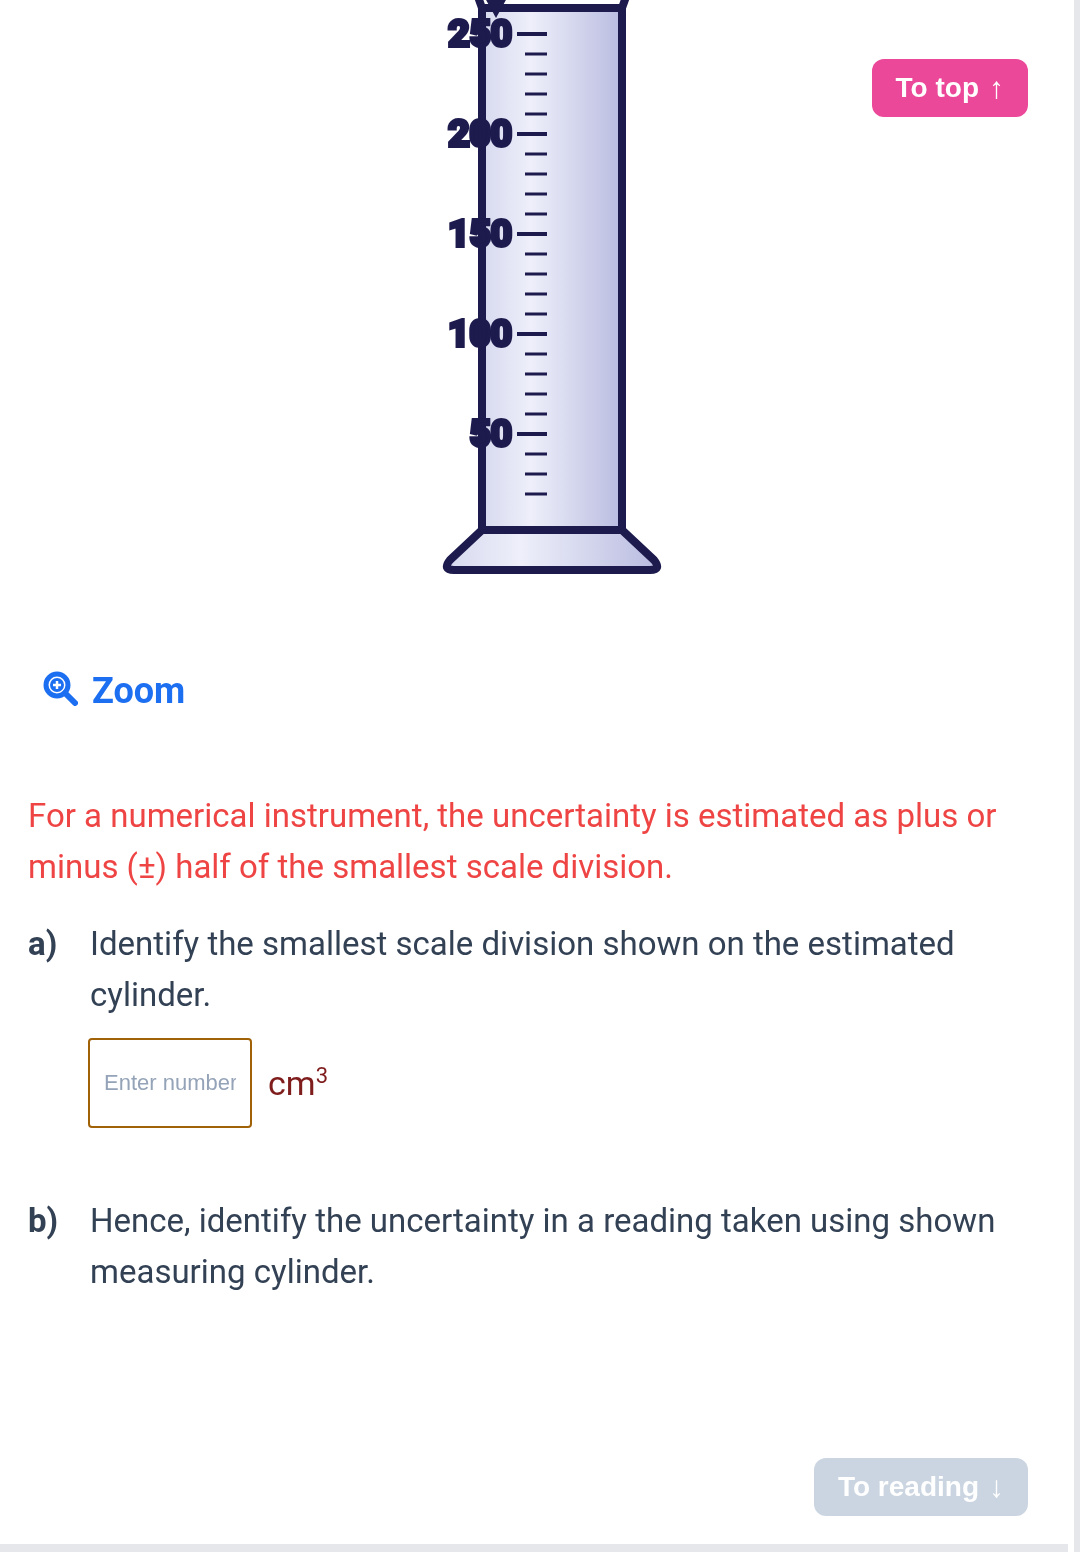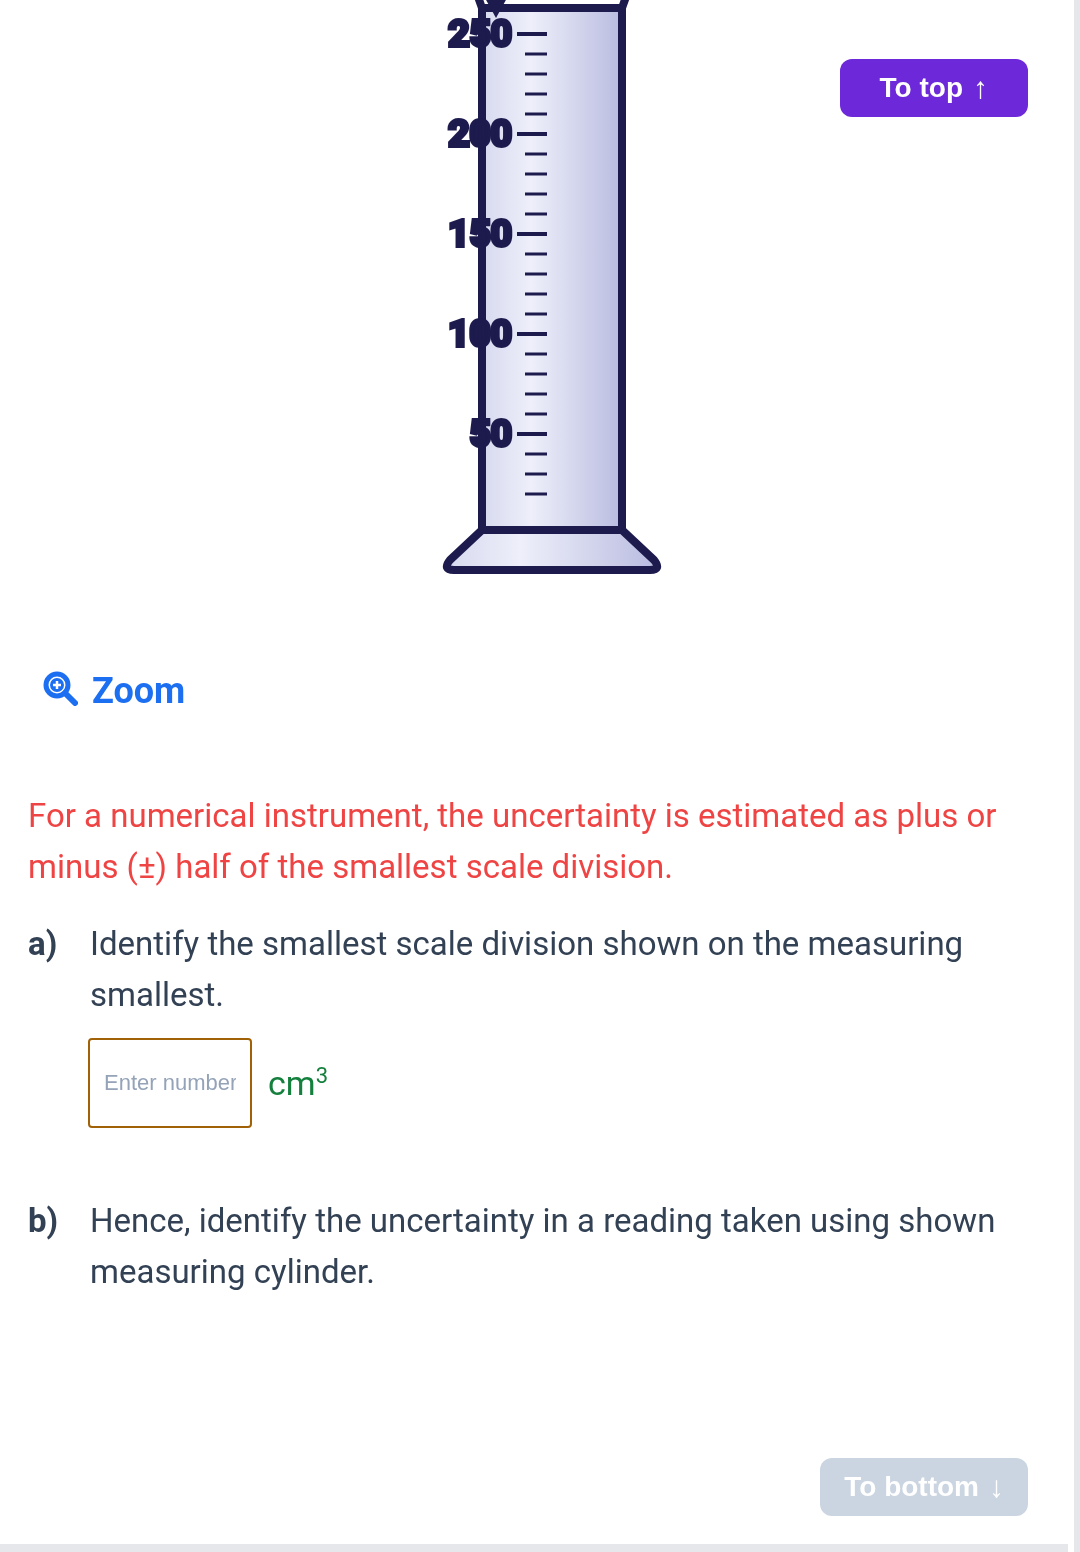--- a/index.html
+++ b/index.html
@@ -17,24 +17,24 @@
     width: 100%;
     height: 100%;
     padding: 0 28px;
     border-right: 6px solid #e5e7eb;
   }
   
   .to-top-btn {
     position: absolute;
     top: 59px;
     right: 46px;
-    background: #6d28d9;
+    background: #ec4899;
     color: #ffffff;
     border-radius: 12px;
-    padding: 12px 40px;
+    padding: 12px 24px;
     font-size: 28px;
     font-weight: 600;
     display: inline-flex;
     align-items: center;
     gap: 10px;
     border: none;
     cursor: pointer;
   }
   .to-top-btn .arrow { font-size: 30px; font-weight: 700; }
   
@@ -112,21 +112,21 @@
     width: 164px;
     height: 90px;
     border: 2px solid #a16207;
     border-radius: 4px;
     font-size: 22px;
     color: #94a3b8;
     padding: 0 14px;
     text-align: left;
   }
   .num-input::placeholder { color: #94a3b8; }
-  .unit { font-size: 34px; color: #15803d; }
+  .unit { font-size: 34px; color: #7f1d1d; }
   .unit sup { font-size: 22px; }
   .qb {
     position: absolute;
     top: 1195px;
     left: 28px;
     right: 40px;
     display: flex;
     gap: 18px;
     font-size: 33px;
     line-height: 1.55;
@@ -219,34 +219,34 @@
         <line x1="15" y1="11" x2="15" y2="19" stroke="#fff" stroke-width="2.5"></line>
       </svg>
     </span>
     <span>Zoom</span>
   </div>
 
   <p class="intro">For a numerical instrument, the uncertainty is estimated as plus or minus (±) half of the smallest scale division.</p>
 
   <div class="qa">
     <span class="label">a)</span>
-    <span>Identify the smallest scale division shown on the measuring smallest.</span>
+    <span>Identify the smallest scale division shown on the estimated cylinder.</span>
   </div>
 
   <div class="input-row">
     <input class="num-input" type="text" placeholder="Enter number" style="">
     <span class="unit">
       <span>cm</span><sup>3</sup>
     </span>
   </div>
 
   <div class="qb">
     <span class="label">b)</span>
     <span>Hence, identify the uncertainty in a reading taken using shown measuring cylinder.</span>
   </div>
 
   <button class="to-bottom-btn">
-    <span>To bottom</span>
+    <span>To reading</span>
     <span class="arrow">↓</span>
   </button>
 
   <div class="bottom-fade"></div>
 </div>
 
 </body></html>

